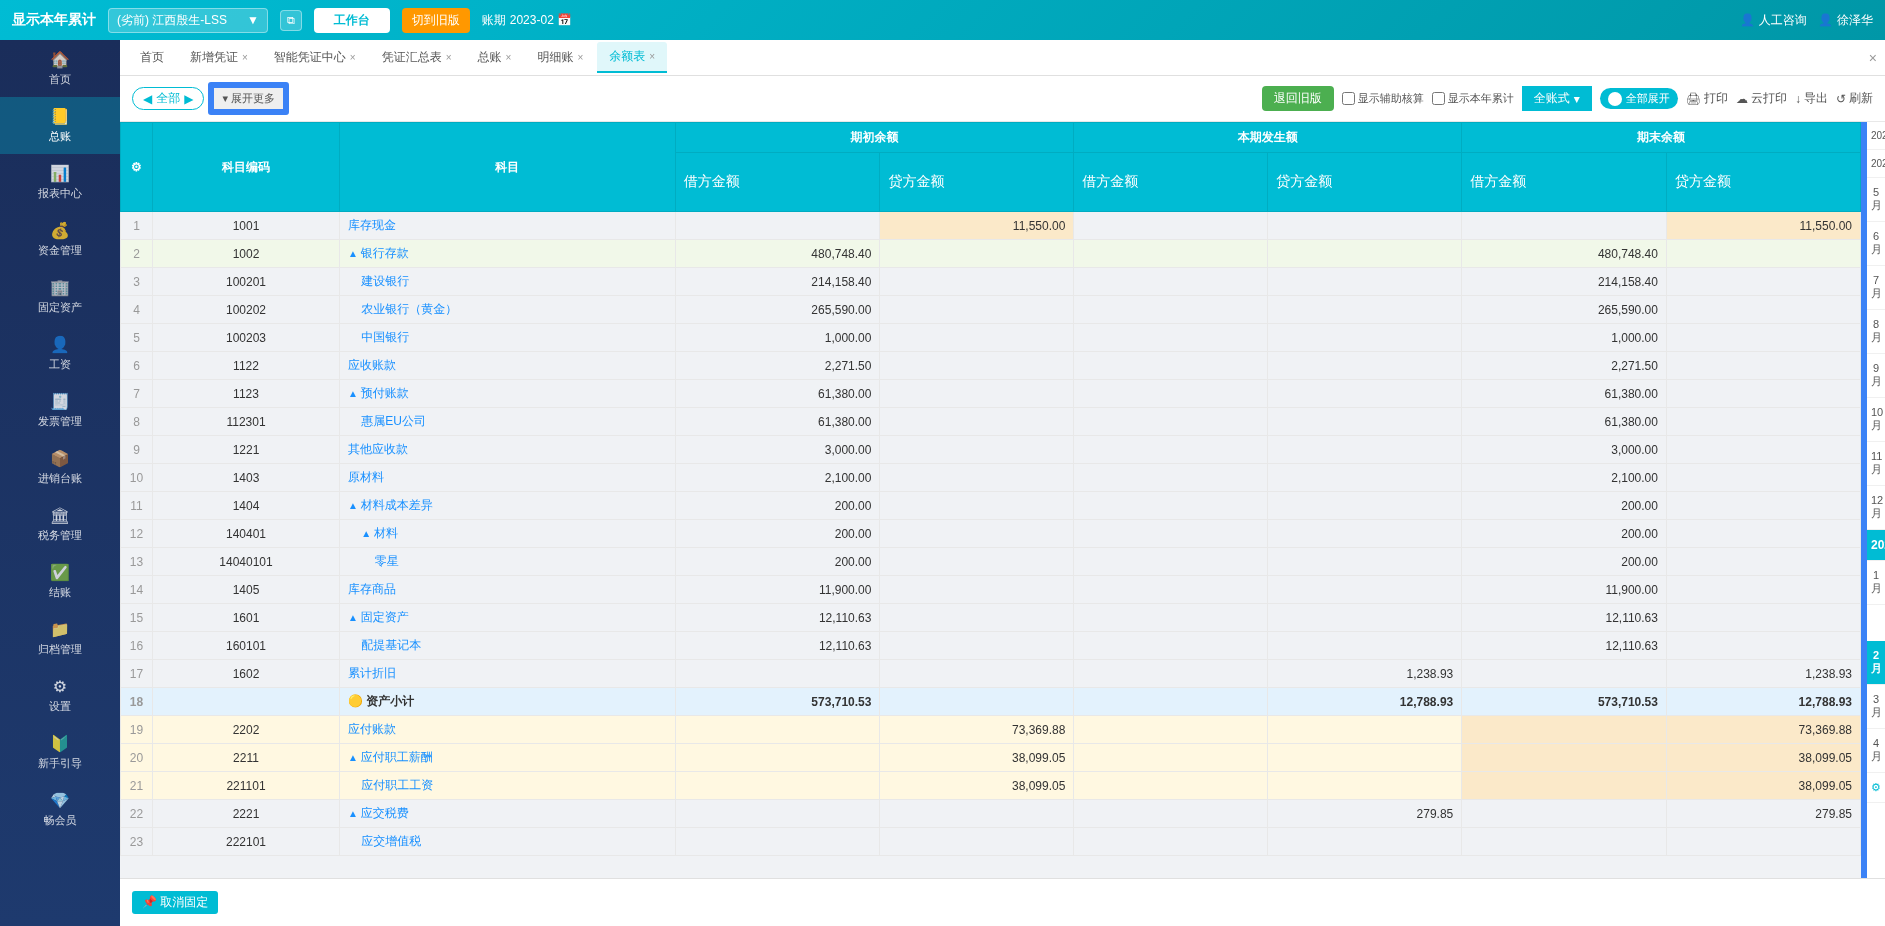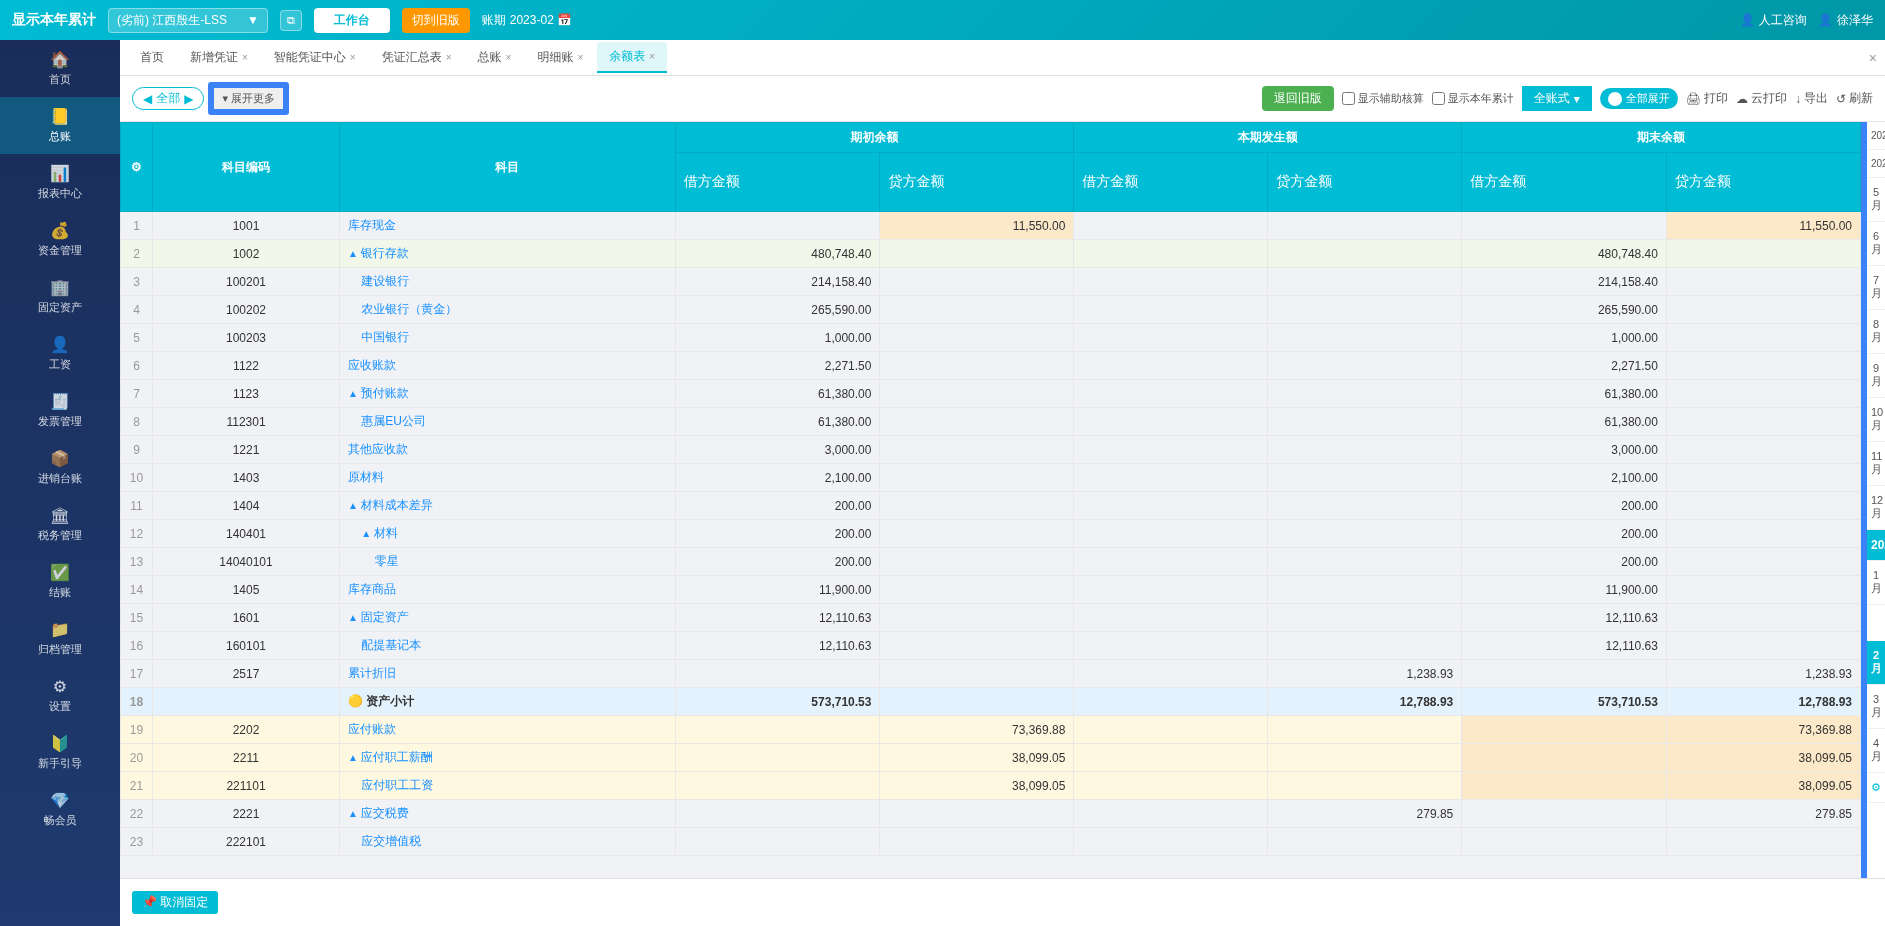--- a/index.html
+++ b/index.html
@@ -590,21 +590,21 @@
                 <td class="td-name">&nbsp;&nbsp;&nbsp;&nbsp;<a class="td-link">配提基记本</a></td>
                 <td class="td-right">12,110.63</td>
                 <td class="td-right"></td>
                 <td class="td-right"></td>
                 <td class="td-right"></td>
                 <td class="td-right">12,110.63</td>
                 <td class="td-right"></td>
               </tr>
               <tr>
                 <td class="row-number">17</td>
-                <td>2517</td>
+                <td>1602</td>
                 <td class="td-name"><a class="td-link">累计折旧</a></td>
                 <td class="td-right"></td>
                 <td class="td-right"></td>
                 <td class="td-right"></td>
                 <td class="td-right">1,238.93</td>
                 <td class="td-right"></td>
                 <td class="td-right">1,238.93</td>
               </tr>
               <tr class="row-subtotal">
                 <td class="row-number">18</td>

